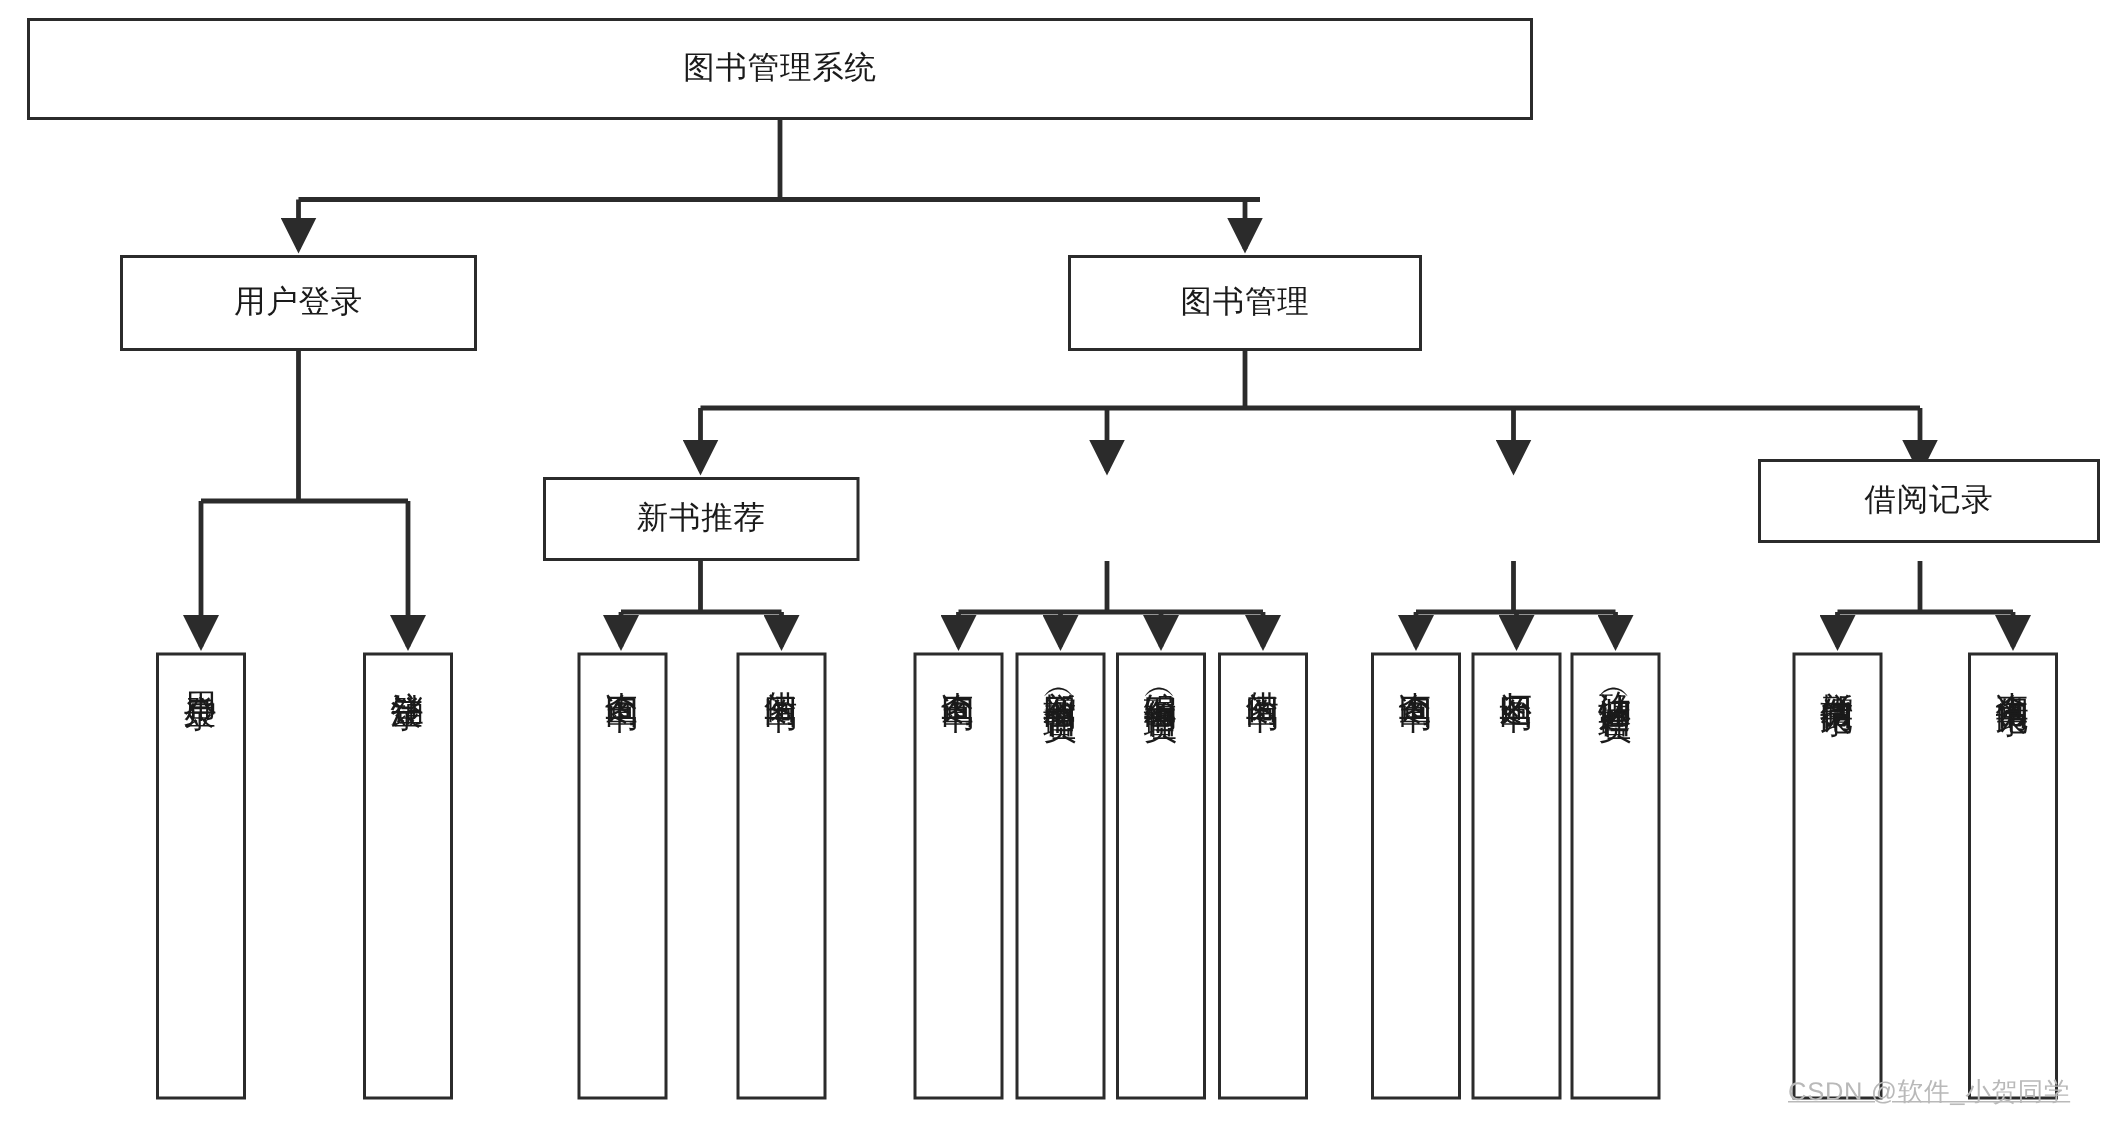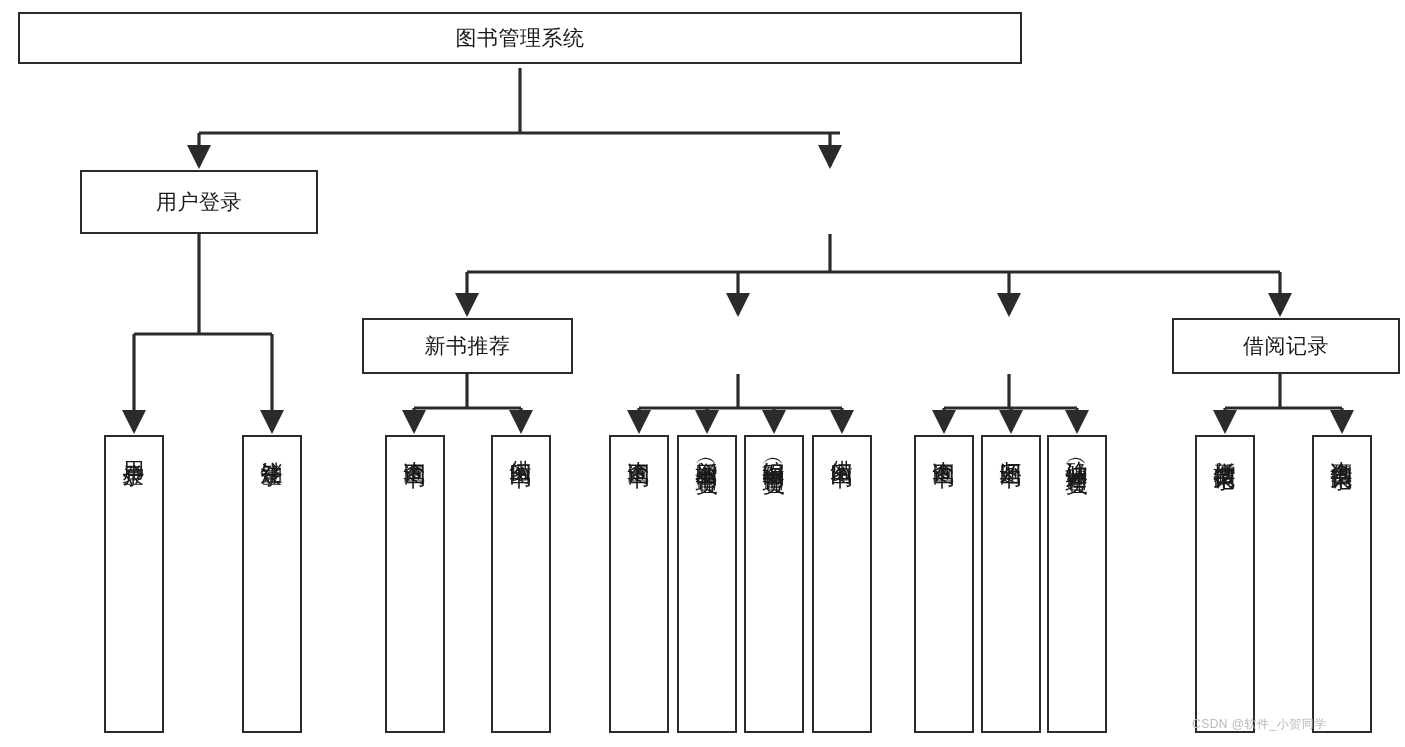--- a/index.html
+++ b/index.html
@@ -58,25 +58,26 @@
     font-size: 22px;
     line-height: 1.05;
     letter-spacing: 2px;
     max-height: 288px;
   }
   .node.vert.tall-text .node-label {
     max-height: 292px;
   }
   .watermark {
     position: absolute;
-    font-size: 12px;
+    font-size: 17px;
     color: #b9b9b9;
     white-space: nowrap;
     letter-spacing: 0.5px;
     user-select: none;
+    text-decoration: underline;
   }
 </style>
 </head>
 <body>
 
 <div id="diagram-root">
 
   <svg id="edge-layer" viewBox="0 0 1405 747" width="1405" height="747" xmlns="http://www.w3.org/2000/svg">
     <defs>
       <marker id="arrow" viewBox="0 0 12 12" refX="10.5" refY="6" markerWidth="7.5" markerHeight="7.5" orient="auto-start-reverse">
@@ -120,32 +121,35 @@
       <path d="M 1011 408 L 1011 431" marker-end="url(#arrow)"></path>
       <path d="M 1077 408 L 1077 431" marker-end="url(#arrow)"></path>
 
       <path d="M 1280 374 L 1280 408"></path>
       <path d="M 1225 408 L 1342 408"></path>
       <path d="M 1225 408 L 1225 431" marker-end="url(#arrow)"></path>
       <path d="M 1342 408 L 1342 431" marker-end="url(#arrow)"></path>
     </g>
   </svg>
 
-  <div class="node horiz" style="left:18px; top:12px; width:1004px; height:52px;">
+  <div class="node horiz" style="left:18px; top:12px; width:1004px; height:68px;">
     <span class="node-label">图书管理系统</span>
   </div>
 
   <div class="node horiz" style="left:80px; top:170px; width:238px; height:64px;">
     <span class="node-label">用户登录</span>
   </div>
+  <div class="node horiz" style="left:712px; top:170px; width:236px; height:64px;">
+    <span class="node-label">图书管理</span>
+  </div>
 
   <div class="node horiz" style="left:362px; top:318px; width:211px; height:56px;align-items:center;">
     <span class="node-label">新书推荐</span>
   </div>
-  <div class="node horiz" style="left:1172px; top:318px; width:228px; height:56px;">
+  <div class="node horiz" style="left:1172px; top:306px; width:228px; height:56px;">
     <span class="node-label">借阅记录</span>
   </div>
 
   <div class="node vert" style="left:104px; top:435px; width:60px; height:298px;">
     <span class="node-label">用户登录</span>
   </div>
   <div class="node vert" style="left:242px; top:435px; width:60px; height:298px;">
     <span class="node-label">注销登录</span>
   </div>
 

